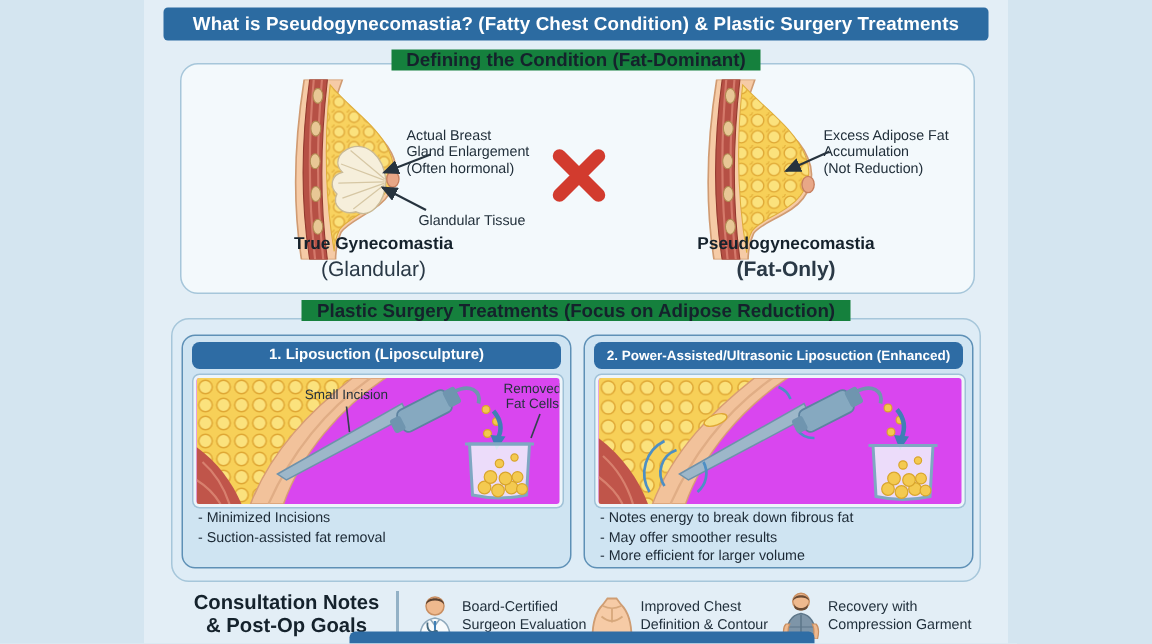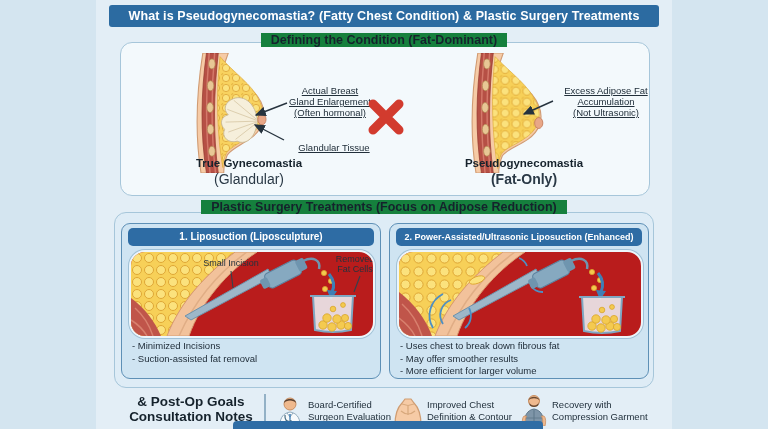--- a/index.html
+++ b/index.html
@@ -20,35 +20,35 @@
 
   .box { position:absolute; border:1.5px solid #a6c6da; border-radius:12px; }
   .box.def { left:24px; top:42px; width:530px; height:154px; background:#f3f9fc; }
   .box.treat { left:18px; top:212px; width:540px; height:176px; background:#deecf6; }
 
   .anatomy { position:absolute; top:10px; width:100px; height:120px; }
   .anatomy.left { left:60px; } .anatomy.right { left:335px; }
   .caption { position:absolute; width:140px; text-align:center; font-weight:bold; font-size:11.5px; color:#15222c; }
   .caption-sub { position:absolute; width:140px; text-align:center; font-size:14px; color:#2a3946; }
 
-  .anno { position:absolute; text-align:center; font-size:9.5px; line-height:11px; color:#212f3a;text-decoration:underline; }
+  .anno { position:absolute; font-size:9.5px; line-height:11px; color:#212f3a; }
   .anno span { display:block; }
   .anno-overlay { position:absolute; left:0; top:0; width:530px; height:154px; pointer-events:none; }
 
   .redx { position:absolute; left:243px; top:52px; width:44px; height:44px; }
 
   .card { position:absolute; top:10px; width:260px; height:156px; background:#cfe4f2;
           border:1.5px solid #5e90b6; border-radius:9px; }
   .card.c1 { left:6px; } .card.c2 { left:274px; }
   .card-header { position:absolute; left:6px; top:4px; width:246px; height:18px; background:#2e6ca4;
                  border-radius:5px; color:#fff; font-weight:bold; text-align:center; }
   .card.c1 .card-header { font-size:10px; line-height:18px; }
   .card.c2 .card-header { font-size:9px; line-height:18px; }
-  .panel { position:absolute; left:7px; top:26px; width:246px; height:88px; background:#b91c1c;
-           border:2px solid #edf5fa; box-shadow:0 0 0 1px #a0c1d7; border-radius:16px; overflow:hidden; }
+  .panel { position:absolute; left:7px; top:26px; width:246px; height:88px; background:#d946ef;
+           border:2px solid #edf5fa; box-shadow:0 0 0 1px #a0c1d7; border-radius:4px; overflow:hidden; }
   .panel svg { position:absolute; left:0; top:0; width:242px; height:84px; }
   .bullets { position:absolute; left:10px; top:116px; list-style:none; font-size:9.5px; line-height:12.5px; color:#1c2935; }
 
   svg text.ill-label { font-family:"Liberation Sans", sans-serif; font-size:9px; fill:#25323d; }
 
   .footer-title { position:absolute; left:20px; top:394px; width:150px; text-align:center;
                   font-weight:bold; font-size:13.5px; line-height:15px; color:#15222c; }
   .footer-title span { display:block; }
   .fdivider { position:absolute; left:168px; top:394px; width:1.5px; height:30px; background:#93b1c6; }
   .ficon { position:absolute; top:395px; }
@@ -144,21 +144,21 @@
           </g>
           <ellipse cx="91" cy="77" rx="4.5" ry="6" fill="#e8a787" stroke="#c77f5e" stroke-width="1"></ellipse>
         </svg>
       </div>
       <div class="caption" style="left:333px; top:114px;">Pseudogynecomastia</div>
       <div class="caption-sub" style="left:333px; top:128px;font-weight:bold;">(Fat-Only)</div>
 
       <div class="anno" style="left:428px; top:42px; width:114px;">
         <span>Excess Adipose Fat</span>
         <span>Accumulation</span>
-        <span>(Not Ultrasonic)</span>
+        <span>(Not Reduction)</span>
       </div>
 
       <svg class="anno-overlay" viewBox="0 0 530 154">
         <defs>
           <marker id="ah" markerWidth="8" markerHeight="7" refX="7" refY="3.5" orient="auto">
             <path d="M0,0 L8,3.5 L0,7 Z" fill="#26333e"></path>
           </marker>
         </defs>
         <g stroke="#26333e" stroke-width="1.4" fill="none">
           <path d="M166,60 L135,72" marker-end="url(#ah)"></path>
@@ -276,30 +276,30 @@
                 <circle cx="218" cy="75" r="3.6"></circle>
               <circle cx="197" cy="67" r="4.2"></circle>
                 <circle cx="207" cy="68" r="4.2"></circle>
                 <circle cx="215" cy="67" r="3.6"></circle>
               <circle cx="203" cy="58" r="2.8"></circle>
                 <circle cx="213" cy="55" r="2.4"></circle>
             </g>
           </svg>
         </div>
         <ul class="bullets">
-          <li>- Uses chest to break down fibrous fat</li>
+          <li>- Notes energy to break down fibrous fat</li>
           <li>- May offer smoother results</li>
           <li>- More efficient for larger volume</li>
         </ul>
       </div>
     </div>
 
     <div class="footer-title">
+      <span>Consultation Notes</span>
       <span>&amp; Post-Op Goals</span>
-      <span>Consultation Notes</span>
     </div>
     <div class="fdivider"></div>
 
     <svg class="ficon doctor" width="28" height="30" viewBox="0 0 28 30">
       <path d="M4,30 C4,22 8,18 14,17 C20,18 24,22 24,30 Z" fill="#f7fafc" stroke="#8fa9bc" stroke-width="1"></path>
       <path d="M11,18 L14,22 L17,18" stroke="#8fa9bc" stroke-width="1" fill="none"></path>
       <polygon points="13.2,19 14.8,19 14.6,25 13.4,25" fill="#3f7fb5"></polygon>
       <circle cx="14" cy="9" r="6" fill="#efb98e" stroke="#c98f62" stroke-width="1"></circle>
       <path d="M8,8 C8,2.5 20,2.5 20,8 C18,4.5 10,4.5 8,8 Z" fill="#5a4130"></path>
       <path d="M9,20 C8.5,25 11,27 13.5,26" stroke="#44697f" stroke-width="1.2" fill="none"></path>

